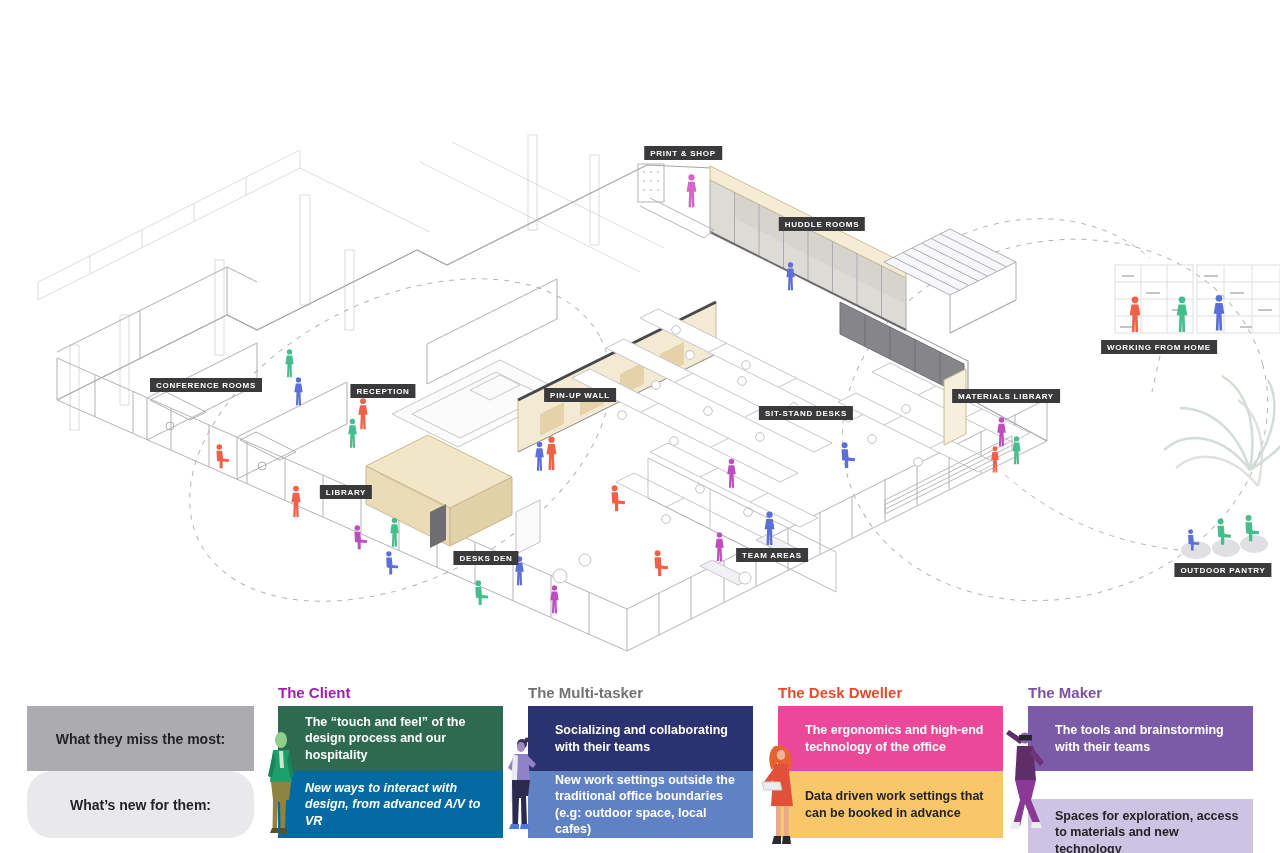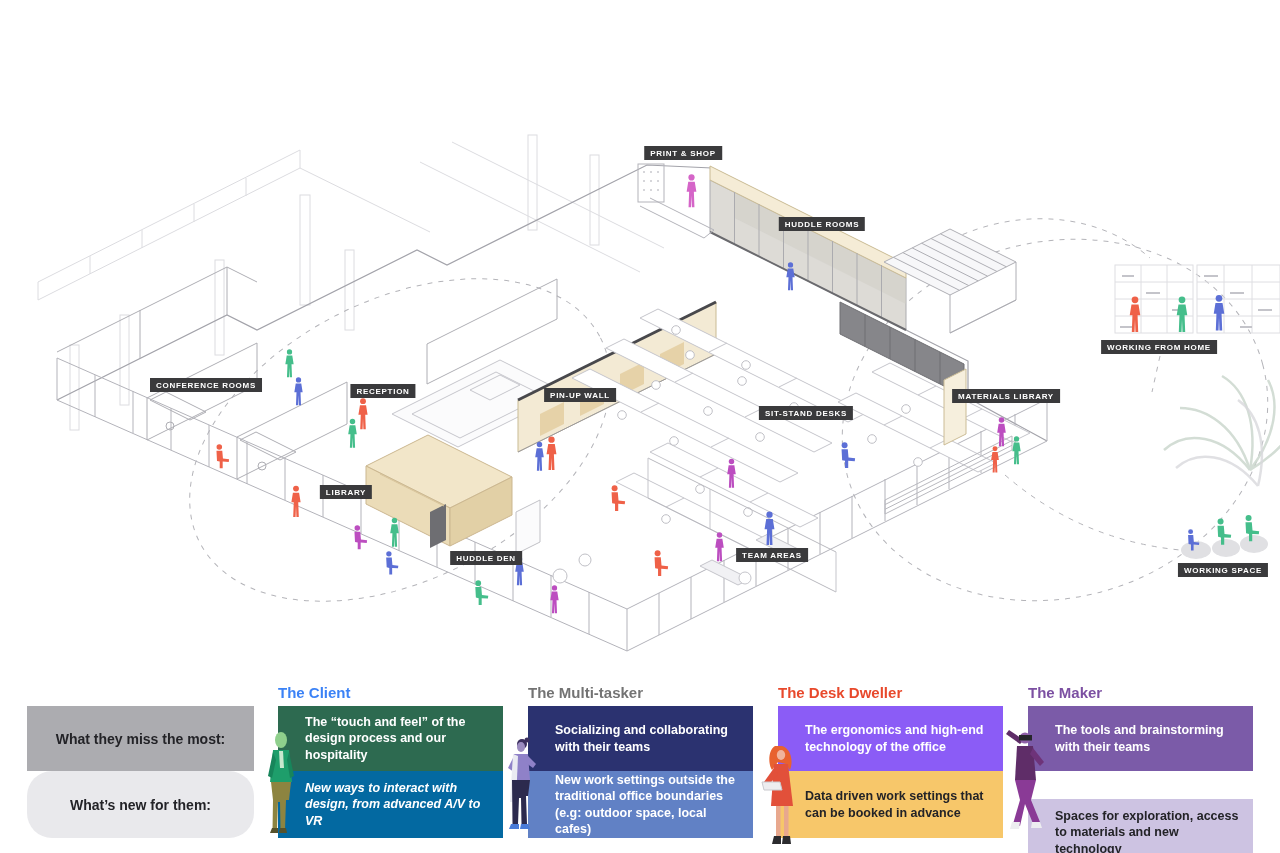--- a/index.html
+++ b/index.html
@@ -13,24 +13,24 @@
   .rowlabel{position:absolute;left:27px;width:227px;display:flex;align-items:center;justify-content:center;
         font-size:14px;font-weight:bold;color:#232327;box-sizing:border-box;text-align:left;}
   .r1{top:706px;height:65px;background:#acacb0;}
   .r2{top:771px;height:67px;background:#e9e9ec;border-radius:25px;}
   .pheader{position:absolute;top:684px;height:18px;font-size:15px;font-weight:bold;}
   .pbox{position:absolute;width:225px;box-sizing:border-box;display:flex;align-items:center;
         padding:0 12px 0 27px;font-size:12.5px;font-weight:bold;line-height:1.32;color:#fff;}
   .bmiss{top:706px;height:65px;}
   .bnew{top:771px;height:67px;}
   .c0{left:278px;} .c1{left:528px;} .c2{left:778px;} .c3{left:1028px;}
-  .h0{color:#3b82f6;} .h1{color:#737373;} .h2{color:#e8492c;} .h3{color:#7c50a2;}
+  .h0{color:#a21caf;} .h1{color:#737373;} .h2{color:#e8492c;} .h3{color:#7c50a2;}
   .m0{background:#2d6a50;} .n0{background:#0369a1;font-style:italic;}
   .m1{background:#2b3270;} .n1{background:#6181c5;}
-  .m2{background:#8b5cf6;} .n2{background:#f7c76a;color:#232327;}
+  .m2{background:#ec4899;} .n2{background:#f7c76a;color:#232327;}
   .m3{background:#7b5ba8;} .n3{background:#cdc3e2;color:#232327;margin-top:28px;}
   .pfig{position:absolute;z-index:5;}
 </style>
 </head>
 <body>
 
 <div class="stage">
 
   <div class="map">
     <svg width="1280" height="665" viewBox="0 0 1280 665">
@@ -346,23 +346,23 @@
 
     <div class="chip" style="left:683px;top:153px">PRINT &amp; SHOP</div>
     <div class="chip" style="left:822px;top:224px">HUDDLE ROOMS</div>
     <div class="chip" style="left:206px;top:385px">CONFERENCE ROOMS</div>
     <div class="chip" style="left:383px;top:391px">RECEPTION</div>
     <div class="chip" style="left:580px;top:395px">PIN-UP WALL</div>
     <div class="chip" style="left:806px;top:413px">SIT-STAND DESKS</div>
     <div class="chip" style="left:1006px;top:396px">MATERIALS LIBRARY</div>
     <div class="chip" style="left:1159px;top:347px">WORKING FROM HOME</div>
     <div class="chip" style="left:346px;top:492px">LIBRARY</div>
-    <div class="chip" style="left:486px;top:558px">HUDDLE DEN</div>
+    <div class="chip" style="left:486px;top:558px">DESKS DEN</div>
     <div class="chip" style="left:772px;top:555px">TEAM AREAS</div>
-    <div class="chip" style="left:1223px;top:570px">WORKING SPACE</div>
+    <div class="chip" style="left:1223px;top:570px">OUTDOOR PANTRY</div>
   </div>
 
   <div>
     <div class="rowlabel r1">What they miss the most:</div>
     <div class="rowlabel r2">What’s new for them:</div>
 
     <div class="pheader c0 h0">The Client</div>
     <div class="pbox bmiss c0 m0">
         <span>The “touch and feel” of the design process and our hospitality</span>
       </div>

